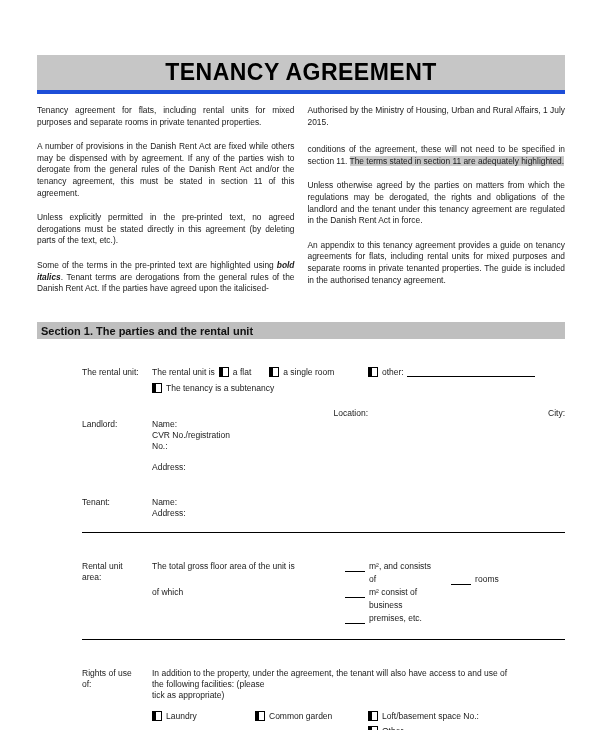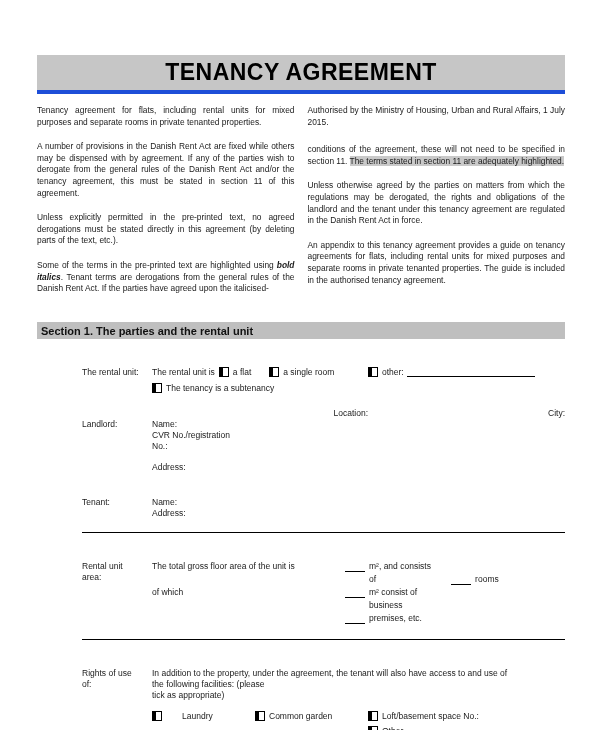--- a/index.html
+++ b/index.html
@@ -160,21 +160,21 @@
 
     <div class="rule"></div>
 
     <div class="frow">
       <div class="flabel">Rights of use of:</div>
       <div class="fcontent">
         <div class="rights-line">In addition to the property, under the agreement, the tenant will also have access to and use of</div>
         <div class="rights-line">the following facilities: (please</div>
         <div class="rights-line">tick as appropriate)</div>
         <div class="fac-row">
-          <span class="fac" style="width:103px;gap:16px;">
+          <span class="fac" style="width:103px;">
             <span class="cb"></span>
             <span>Laundry</span>
           </span>
           <span class="fac" style="width:113px;">
             <span class="cb"></span>
             <span>Common garden</span>
           </span>
           <span class="fac-col">
             <span class="fac">
               <span class="cb"></span>

